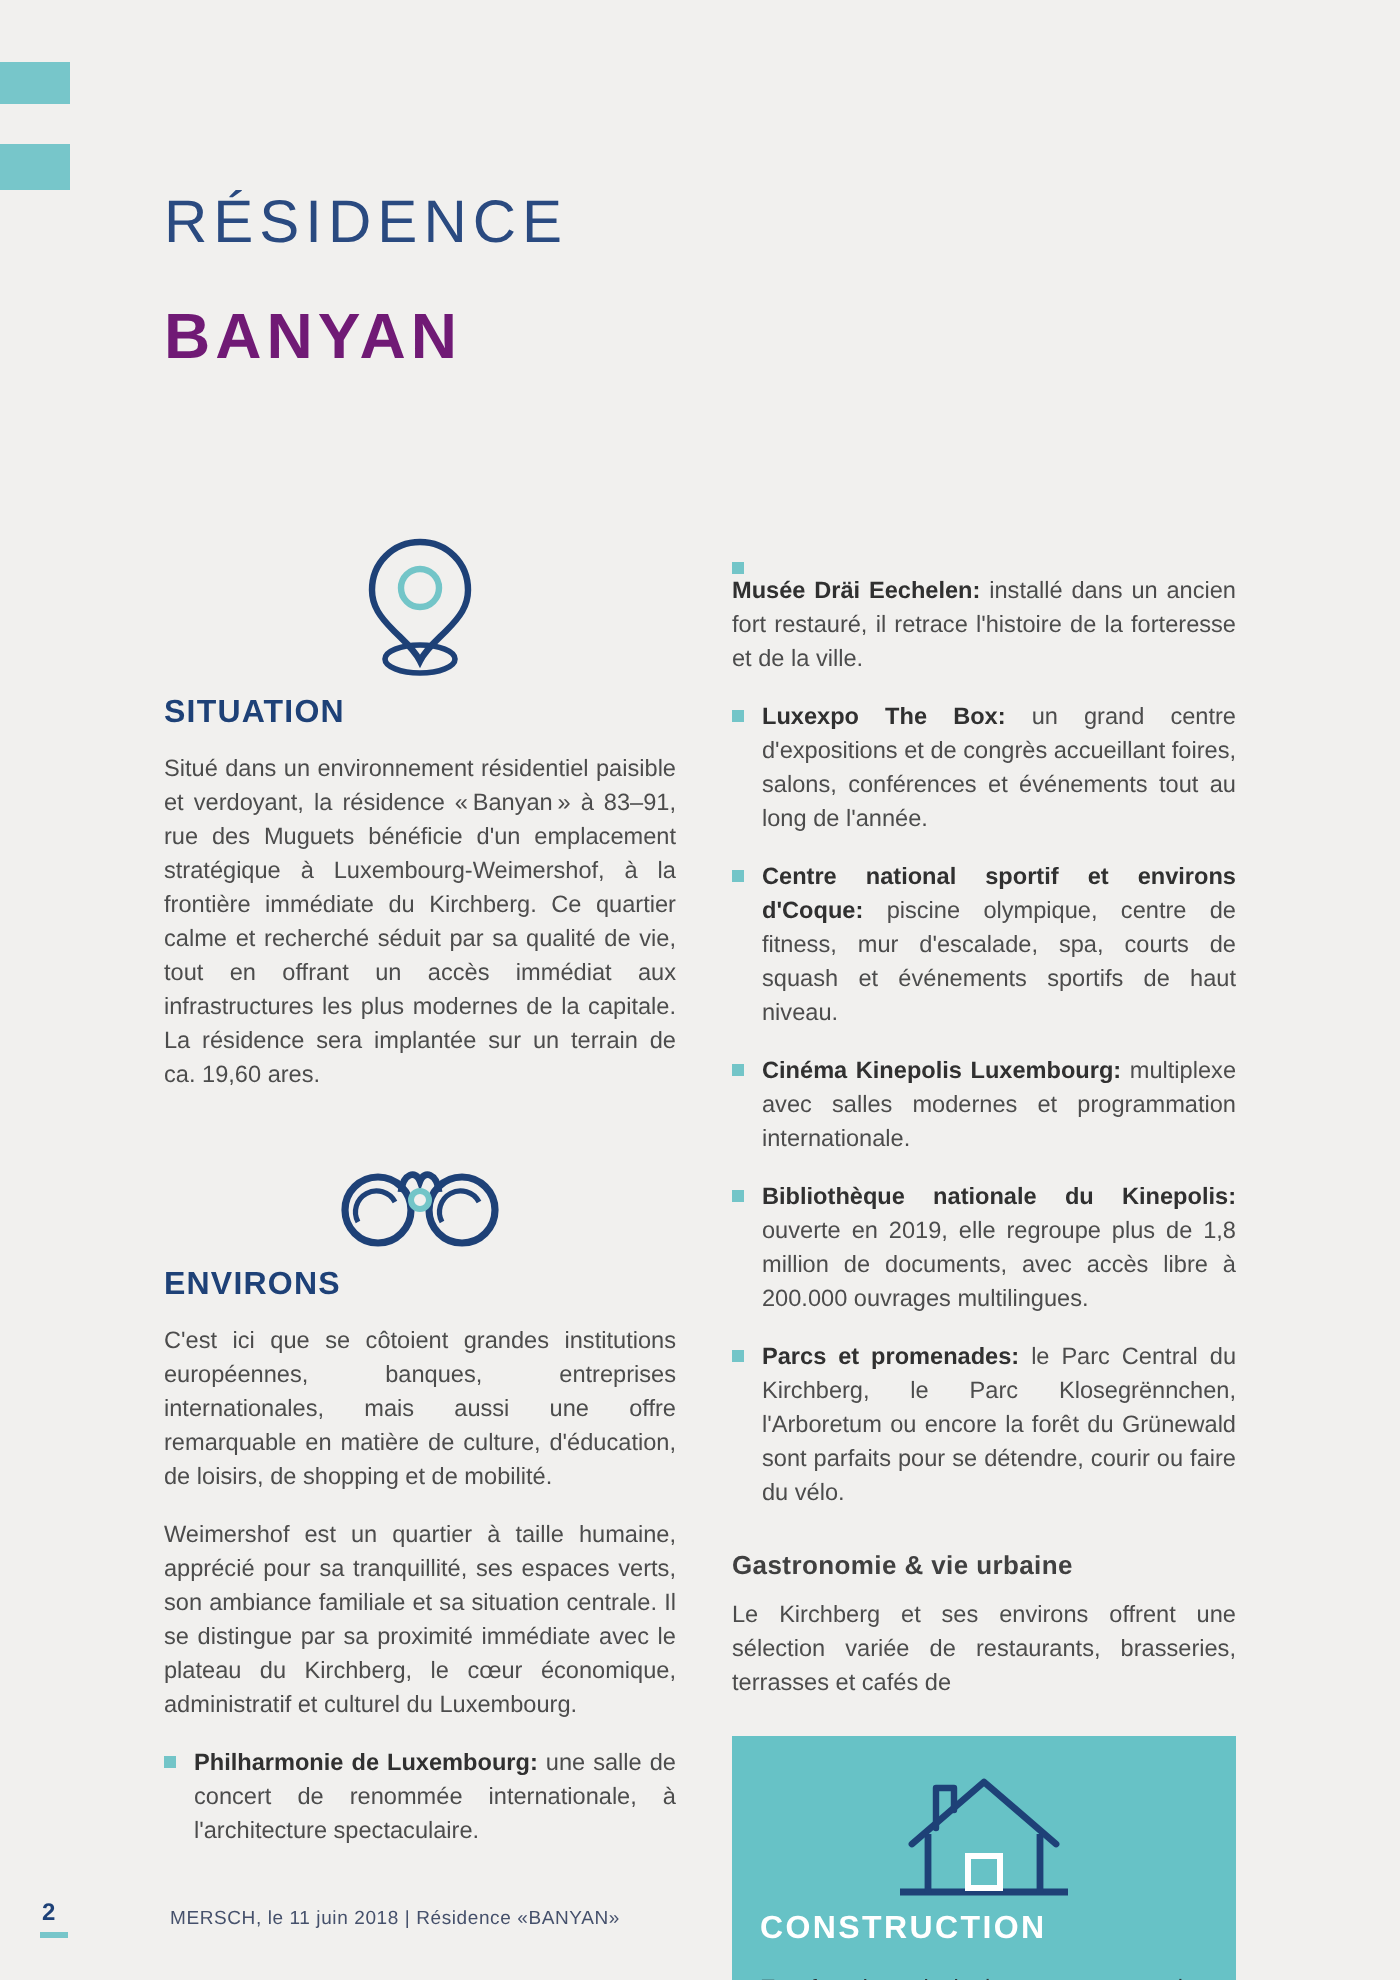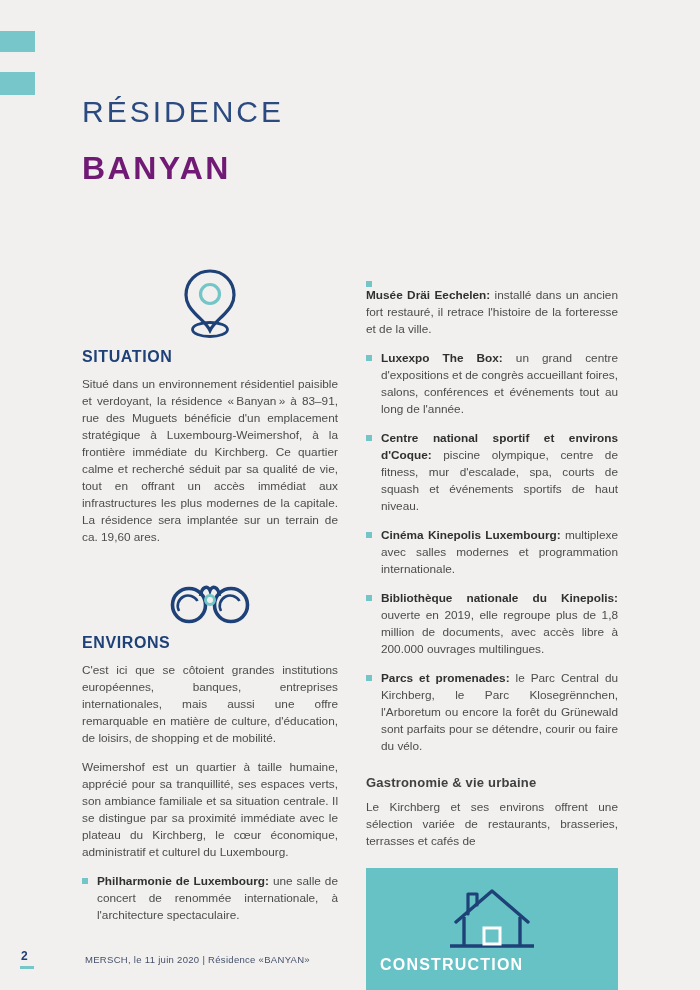--- a/index.html
+++ b/index.html
@@ -192,15 +192,15 @@
           <rect x="40" y="48" width="16" height="16" stroke="#ffffff" stroke-width="3" fill="none"></rect>
         </svg>
       </div>
       <div class="section-heading">CONSTRUCTION</div>
       <p class="body-text">En façade principale se trouvent les entrées pour piétons et l'accès au garage commun. La résidence comporte deux sous-sols, un rez-de-chaussée et quatre étages. Aux sous-sols nous retrouvons les emplacements privatifs, les caves, les locaux communs et autres locaux techniques. Les étages et le rez-de-chaussée sont réservés à l'habitation ou toute destination admise par les règlements administratifs afférents.</p>
     </div>
   </div>
 
   <div class="page-number">2</div>
   <div class="page-number-underline"></div>
-  <div class="footer-text">MERSCH, le 11 juin 2020  |  Résidence «BANYAN»</div>
+  <div class="footer-text">MERSCH, le 11 juin 2018  |  Résidence «BANYAN»</div>
 
 </div>
 
 </body></html>

